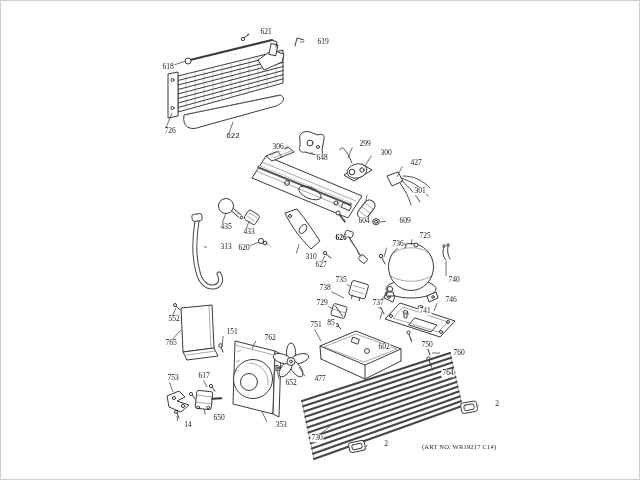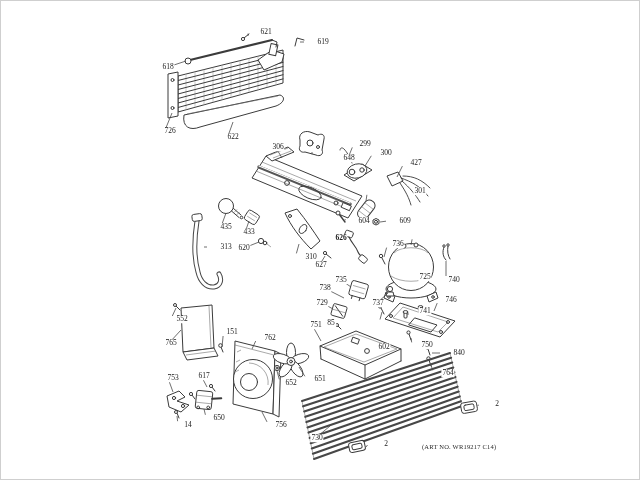--- a/index.html
+++ b/index.html
@@ -390,61 +390,61 @@
       <line x1="318.0" y1="436.0" x2="330" y2="426" stroke="#4a4a4a" stroke-width="0.8"></line>
       <line x1="478.3" y1="404.7" x2="478" y2="406" stroke="#4a4a4a" stroke-width="0.8"></line>
       <line x1="367.5" y1="445.0" x2="366" y2="447" stroke="#4a4a4a" stroke-width="0.8"></line>
     </svg>
 
 <div id="label-layer">
       <span class="part-label" style="left: 258px; top: 32px; color: rgb(27, 27, 27);">621</span>
       <span class="part-label" style="left: 315px; top: 42px; color: rgb(27, 27, 27);">619</span>
       <span class="part-label" style="left: 160px; top: 67px; color: rgb(27, 27, 27);">618</span>
       <span class="part-label" style="left: 162px; top: 131px; color: rgb(27, 27, 27);">726</span>
-      <span class="part-label" style="left: 225px; top: 137px; color: rgb(27, 27, 27);">622</span>
+      <span class="part-label" style="left: 225px; top: 137px; color: rgb(27, 27, 27); font-family: Liberation Mono, monospace;">622</span>
       <span class="part-label" style="left: 270px; top: 147px; color: rgb(27, 27, 27);">306</span>
-      <span class="part-label" style="left: 314px; top: 158px; color: rgb(27, 27, 27); margin-left: 27px;">648</span>
+      <span class="part-label" style="left: 314px; top: 158px; color: rgb(27, 27, 27);">648</span>
       <span class="part-label" style="left: 357px; top: 144px; color: rgb(27, 27, 27);">299</span>
       <span class="part-label" style="left: 378px; top: 153px; color: rgb(27, 27, 27);">300</span>
       <span class="part-label" style="left: 408px; top: 163px; color: rgb(27, 27, 27);">427</span>
       <span class="part-label" style="left: 369px; top: 191px; color: rgb(27, 27, 27); margin-left: 43px;">301</span>
       <span class="part-label" style="left: 356px; top: 221px; color: rgb(27, 27, 27);">604</span>
       <span class="part-label" style="left: 397px; top: 221px; color: rgb(27, 27, 27);">609</span>
       <span class="part-label" style="left: 218px; top: 227px; color: rgb(27, 27, 27);">435</span>
       <span class="part-label" style="left: 241px; top: 232px; color: rgb(27, 27, 27);">433</span>
       <span class="part-label" style="left: 218px; top: 247px; color: rgb(27, 27, 27);">313</span>
       <span class="part-label" style="left: 236px; top: 248px; color: rgb(27, 27, 27);">620</span>
       <span class="part-label" style="left: 293px; top: 257px; color: rgb(27, 27, 27); margin-left: 10px;">310</span>
       <span class="part-label" style="left: 313px; top: 265px; color: rgb(27, 27, 27);">627</span>
       <span class="part-label" style="left: 333px; top: 238px; color: rgb(27, 27, 27); font-weight: bold;">626</span>
       <span class="part-label" style="left: 390px; top: 244px; color: rgb(27, 27, 27);">736</span>
-      <span class="part-label" style="left: 417px; top: 236px; color: rgb(27, 27, 27); margin-top: 41px;">725</span>
+      <span class="part-label" style="left: 417px; top: 236px; color: rgb(27, 27, 27);">725</span>
       <span class="part-label" style="left: 446px; top: 280px; color: rgb(27, 27, 27);">740</span>
       <span class="part-label" style="left: 370px; top: 303px; color: rgb(27, 27, 27);">737</span>
       <span class="part-label" style="left: 443px; top: 300px; color: rgb(27, 27, 27);">746</span>
       <span class="part-label" style="left: 417px; top: 311px; color: rgb(27, 27, 27);">741</span>
       <span class="part-label" style="left: 376px; top: 323px; color: rgb(27, 27, 27); margin-top: 24px;">602</span>
       <span class="part-label" style="left: 333px; top: 280px; color: rgb(27, 27, 27);">735</span>
       <span class="part-label" style="left: 317px; top: 288px; color: rgb(27, 27, 27);">738</span>
       <span class="part-label" style="left: 314px; top: 303px; color: rgb(27, 27, 27);">729</span>
       <span class="part-label" style="left: 323px; top: 323px; color: rgb(27, 27, 27);">85</span>
       <span class="part-label" style="left: 308px; top: 325px; color: rgb(27, 27, 27);">751</span>
       <span class="part-label" style="left: 419px; top: 345px; color: rgb(27, 27, 27);">750</span>
-      <span class="part-label" style="left: 451px; top: 353px; color: rgb(27, 27, 27);">840</span>
+      <span class="part-label" style="left: 451px; top: 353px; color: rgb(27, 27, 27);">760</span>
       <span class="part-label" style="left: 440px; top: 373px; color: rgb(27, 27, 27);">764</span>
-      <span class="part-label" style="left: 166px; top: 319px; color: rgb(27, 27, 27); margin-left: 8px;">552</span>
+      <span class="part-label" style="left: 166px; top: 319px; color: rgb(27, 27, 27);">552</span>
       <span class="part-label" style="left: 163px; top: 343px; color: rgb(27, 27, 27);">765</span>
       <span class="part-label" style="left: 224px; top: 332px; color: rgb(27, 27, 27);">151</span>
       <span class="part-label" style="left: 262px; top: 338px; color: rgb(27, 27, 27);">762</span>
       <span class="part-label" style="left: 165px; top: 378px; color: rgb(27, 27, 27);">753</span>
       <span class="part-label" style="left: 196px; top: 376px; color: rgb(27, 27, 27);">617</span>
       <span class="part-label" style="left: 211px; top: 418px; color: rgb(27, 27, 27);">650</span>
       <span class="part-label" style="left: 180px; top: 425px; color: rgb(27, 27, 27);">14</span>
-      <span class="part-label" style="left: 273px; top: 425px; color: rgb(27, 27, 27);">756</span>
+      <span class="part-label" style="left: 273px; top: 425px; color: rgb(27, 27, 27);">353</span>
       <span class="part-label" style="left: 283px; top: 383px; color: rgb(27, 27, 27);">652</span>
-      <span class="part-label" style="left: 312px; top: 379px; color: rgb(27, 27, 27);">651</span>
+      <span class="part-label" style="left: 312px; top: 379px; color: rgb(27, 27, 27);">477</span>
       <span class="part-label" style="left: 309px; top: 438px; color: rgb(27, 27, 27);">730</span>
       <span class="part-label" style="left: 489px; top: 404px; color: rgb(27, 27, 27);">2</span>
       <span class="part-label" style="left: 378px; top: 444px; color: rgb(27, 27, 27);">2</span>
     </div>
 
 <div class="footer-note">(ART NO. WR19217 C14)</div>
 </div>
 
 </body></html>

